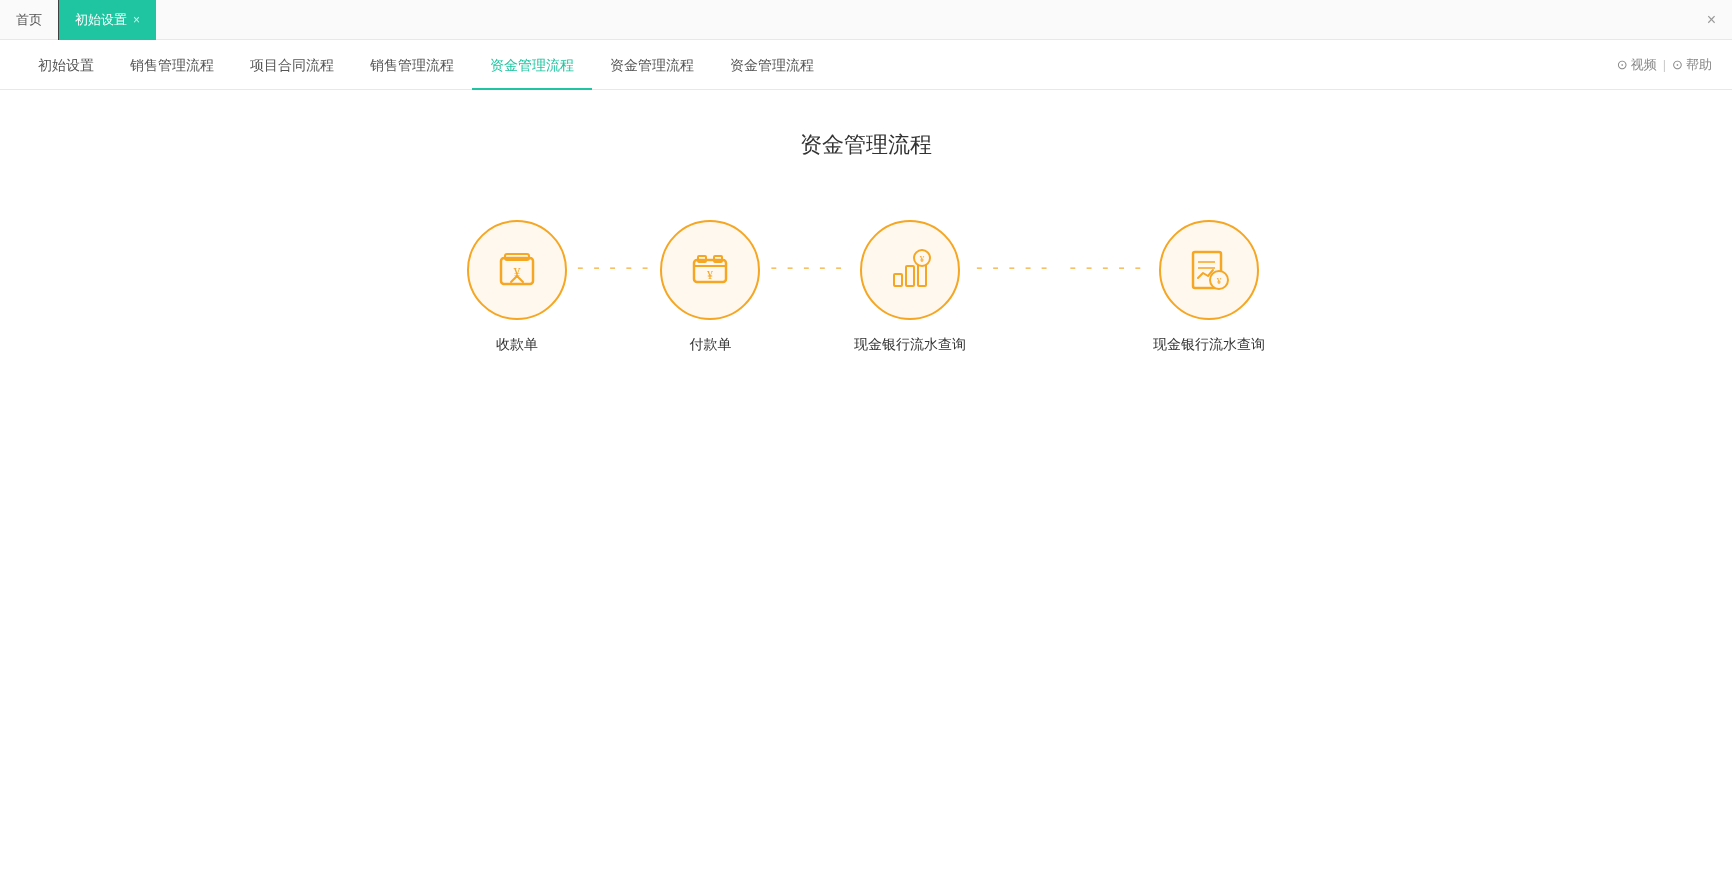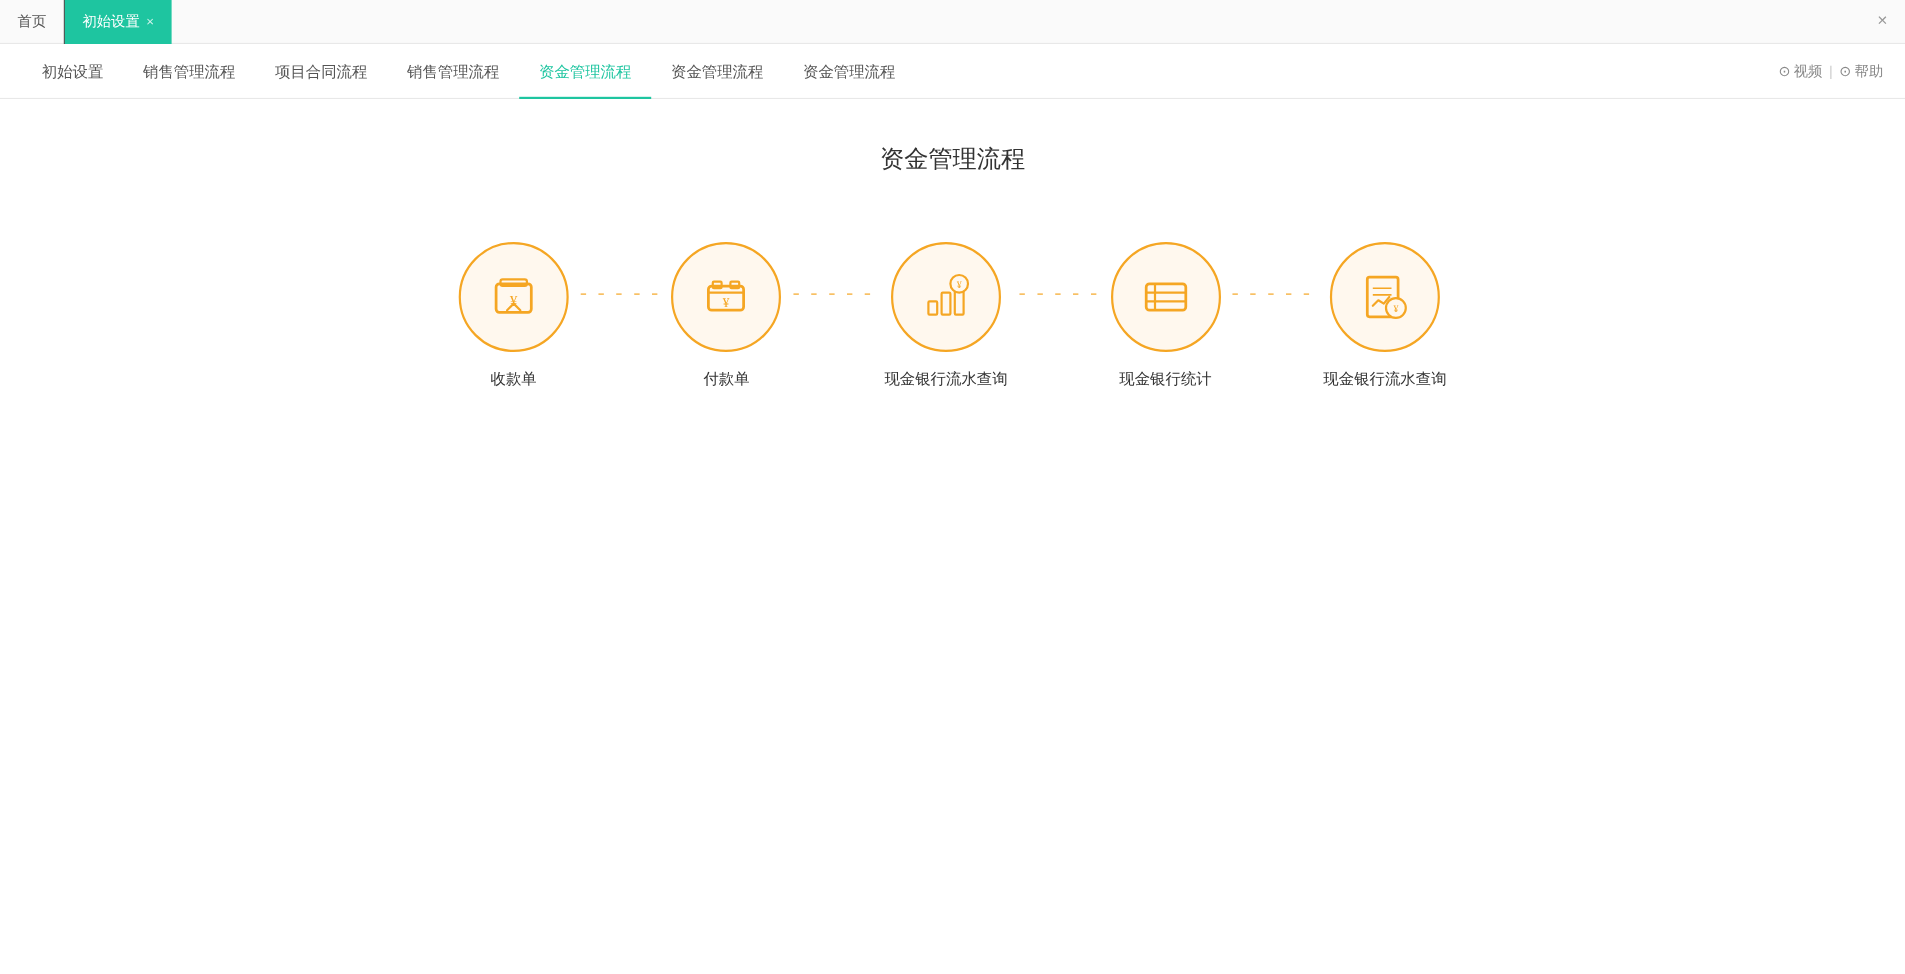--- a/index.html
+++ b/index.html
@@ -246,31 +246,20 @@
           <text x="36" y="16" text-anchor="middle" font-size="9" fill="#F5A623" font-family="serif">¥</text>
         </svg>
       </div>
       <span class="flow-label">现金银行流水查询</span>
     </div>
 
     <div class="flow-connector">
       <span class="flow-dots">- - - - -</span>
     </div>
 
-    <div class="flow-item">
-      <div class="flow-icon-circle">
-        <svg viewBox="0 0 48 48" fill="none">
-          <rect x="6" y="12" width="36" height="24" rx="3" stroke="#F5A623" stroke-width="2.5" fill="none"></rect>
-          <line x1="6" y1="20" x2="42" y2="20" stroke="#F5A623" stroke-width="2"></line>
-          <line x1="6" y1="28" x2="42" y2="28" stroke="#F5A623" stroke-width="2"></line>
-          <line x1="14" y1="12" x2="14" y2="36" stroke="#F5A623" stroke-width="2"></line>
-        </svg>
-      </div>
-      <span class="flow-label">现金银行统计</span>
-    </div>
 
     <div class="flow-connector">
       <span class="flow-dots">- - - - -</span>
     </div>
 
     <div class="flow-item">
       <div class="flow-icon-circle">
         <svg viewBox="0 0 48 48" fill="none">
 
           <rect x="8" y="6" width="28" height="36" rx="2" stroke="#F5A623" stroke-width="2.5" fill="none"></rect>

